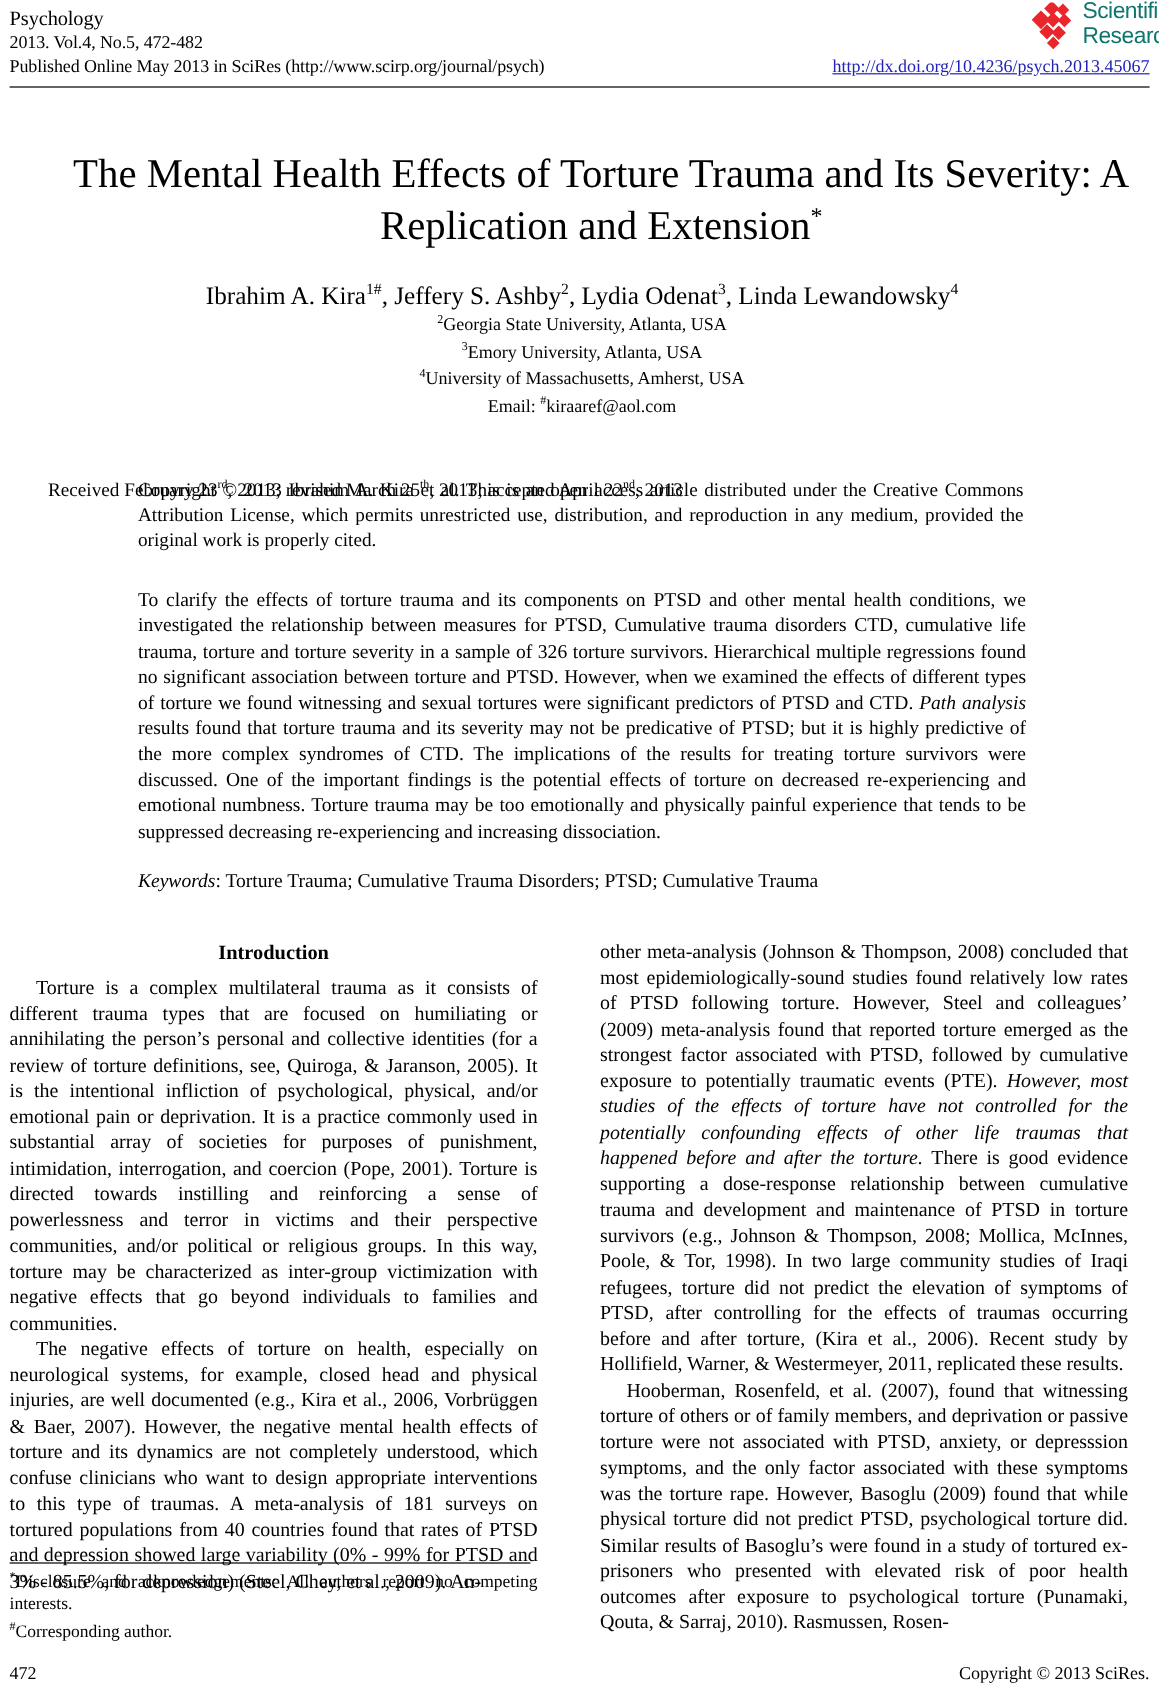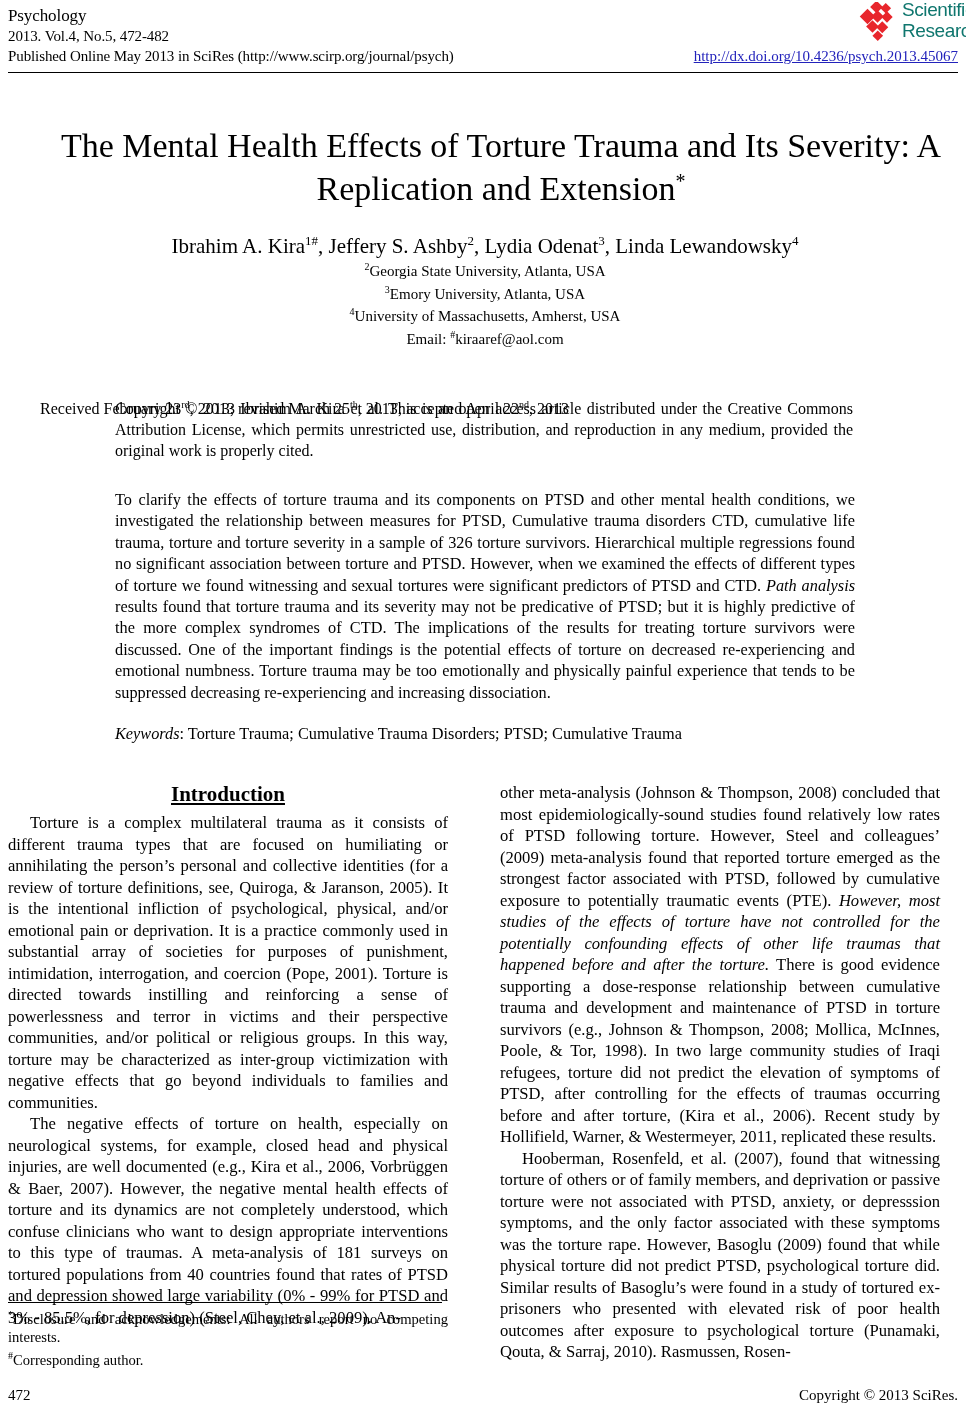--- a/index.html
+++ b/index.html
@@ -177,24 +177,23 @@
     font-size: 16.6px;
     line-height: 21.5px;
     text-align: justify;
   }
   .col-left  { left: 8px; }
   .col-right { left: 500px; }
 
   .section-head {
     text-align: center;
     font-weight: bold;
-    font-size: 21px;
+    font-size: 17px;
     line-height: 24px;
     margin: 0 0 6px 0;
-    text-decoration: underline;
   }
   .col p {
     margin: 0;
     text-indent: 22px;
   }
   .col p.no-indent { text-indent: 0; }
   .col i { font-style: italic; }
 
   
   .footnotes {

